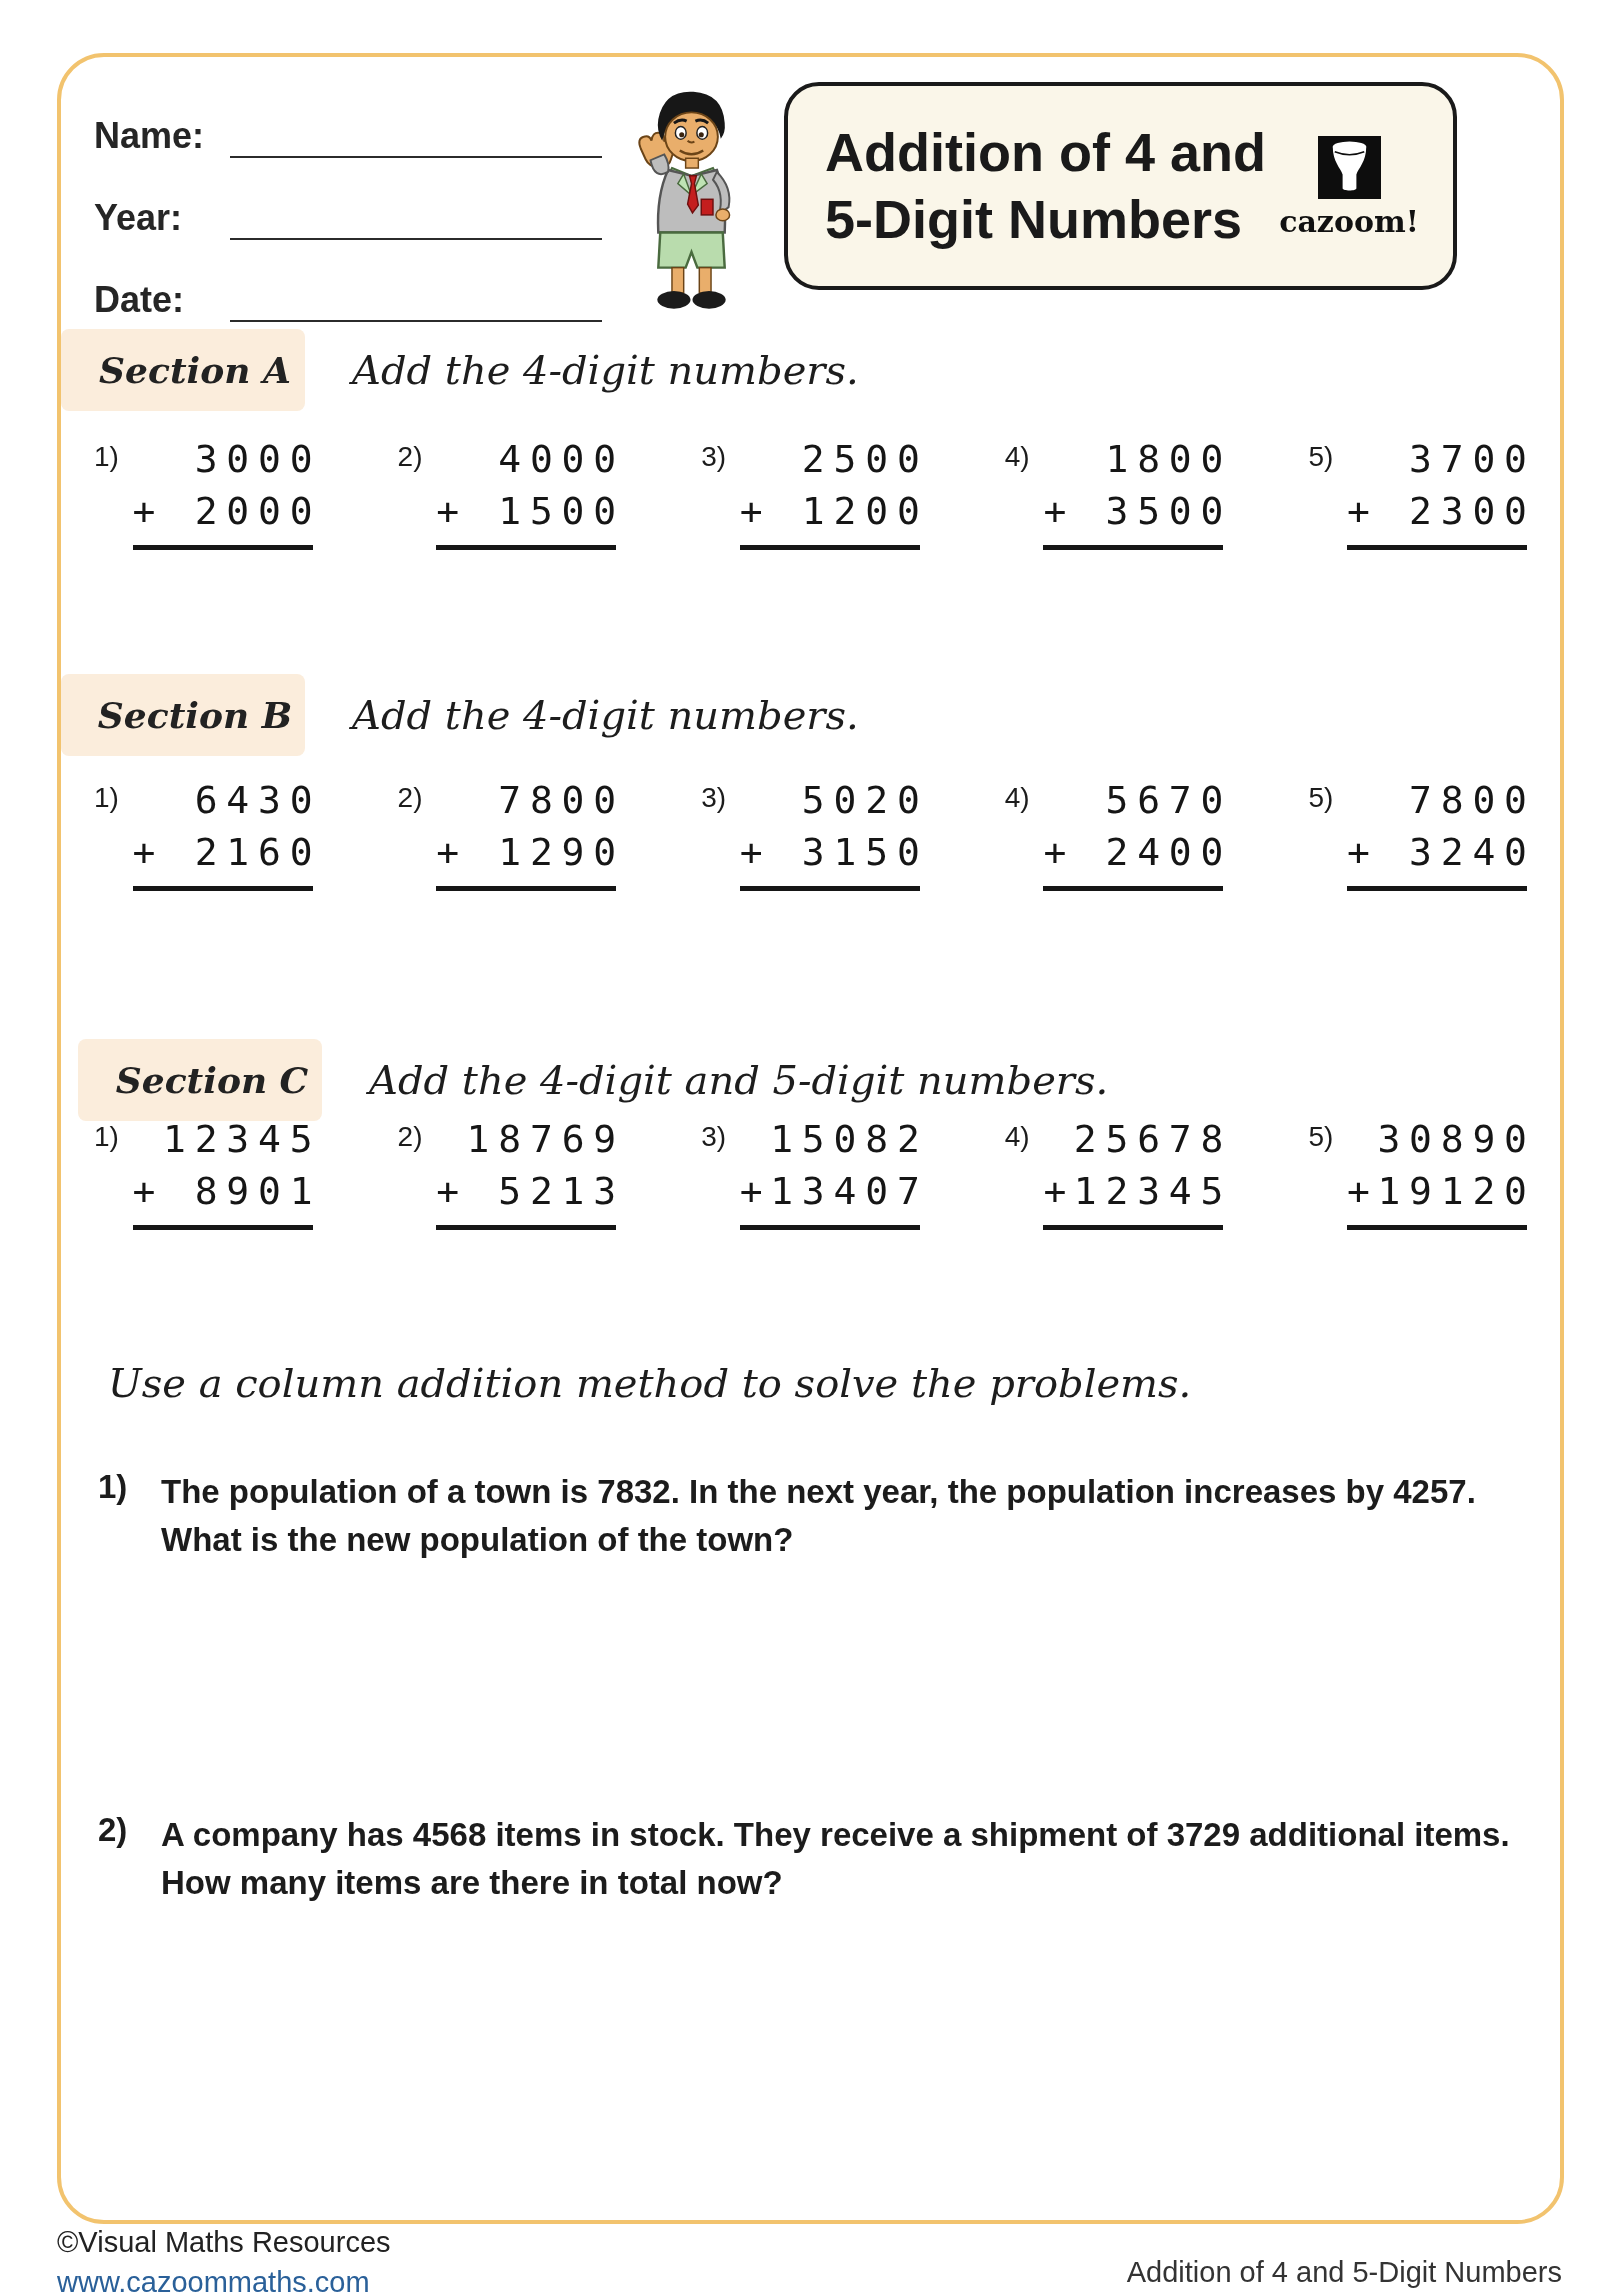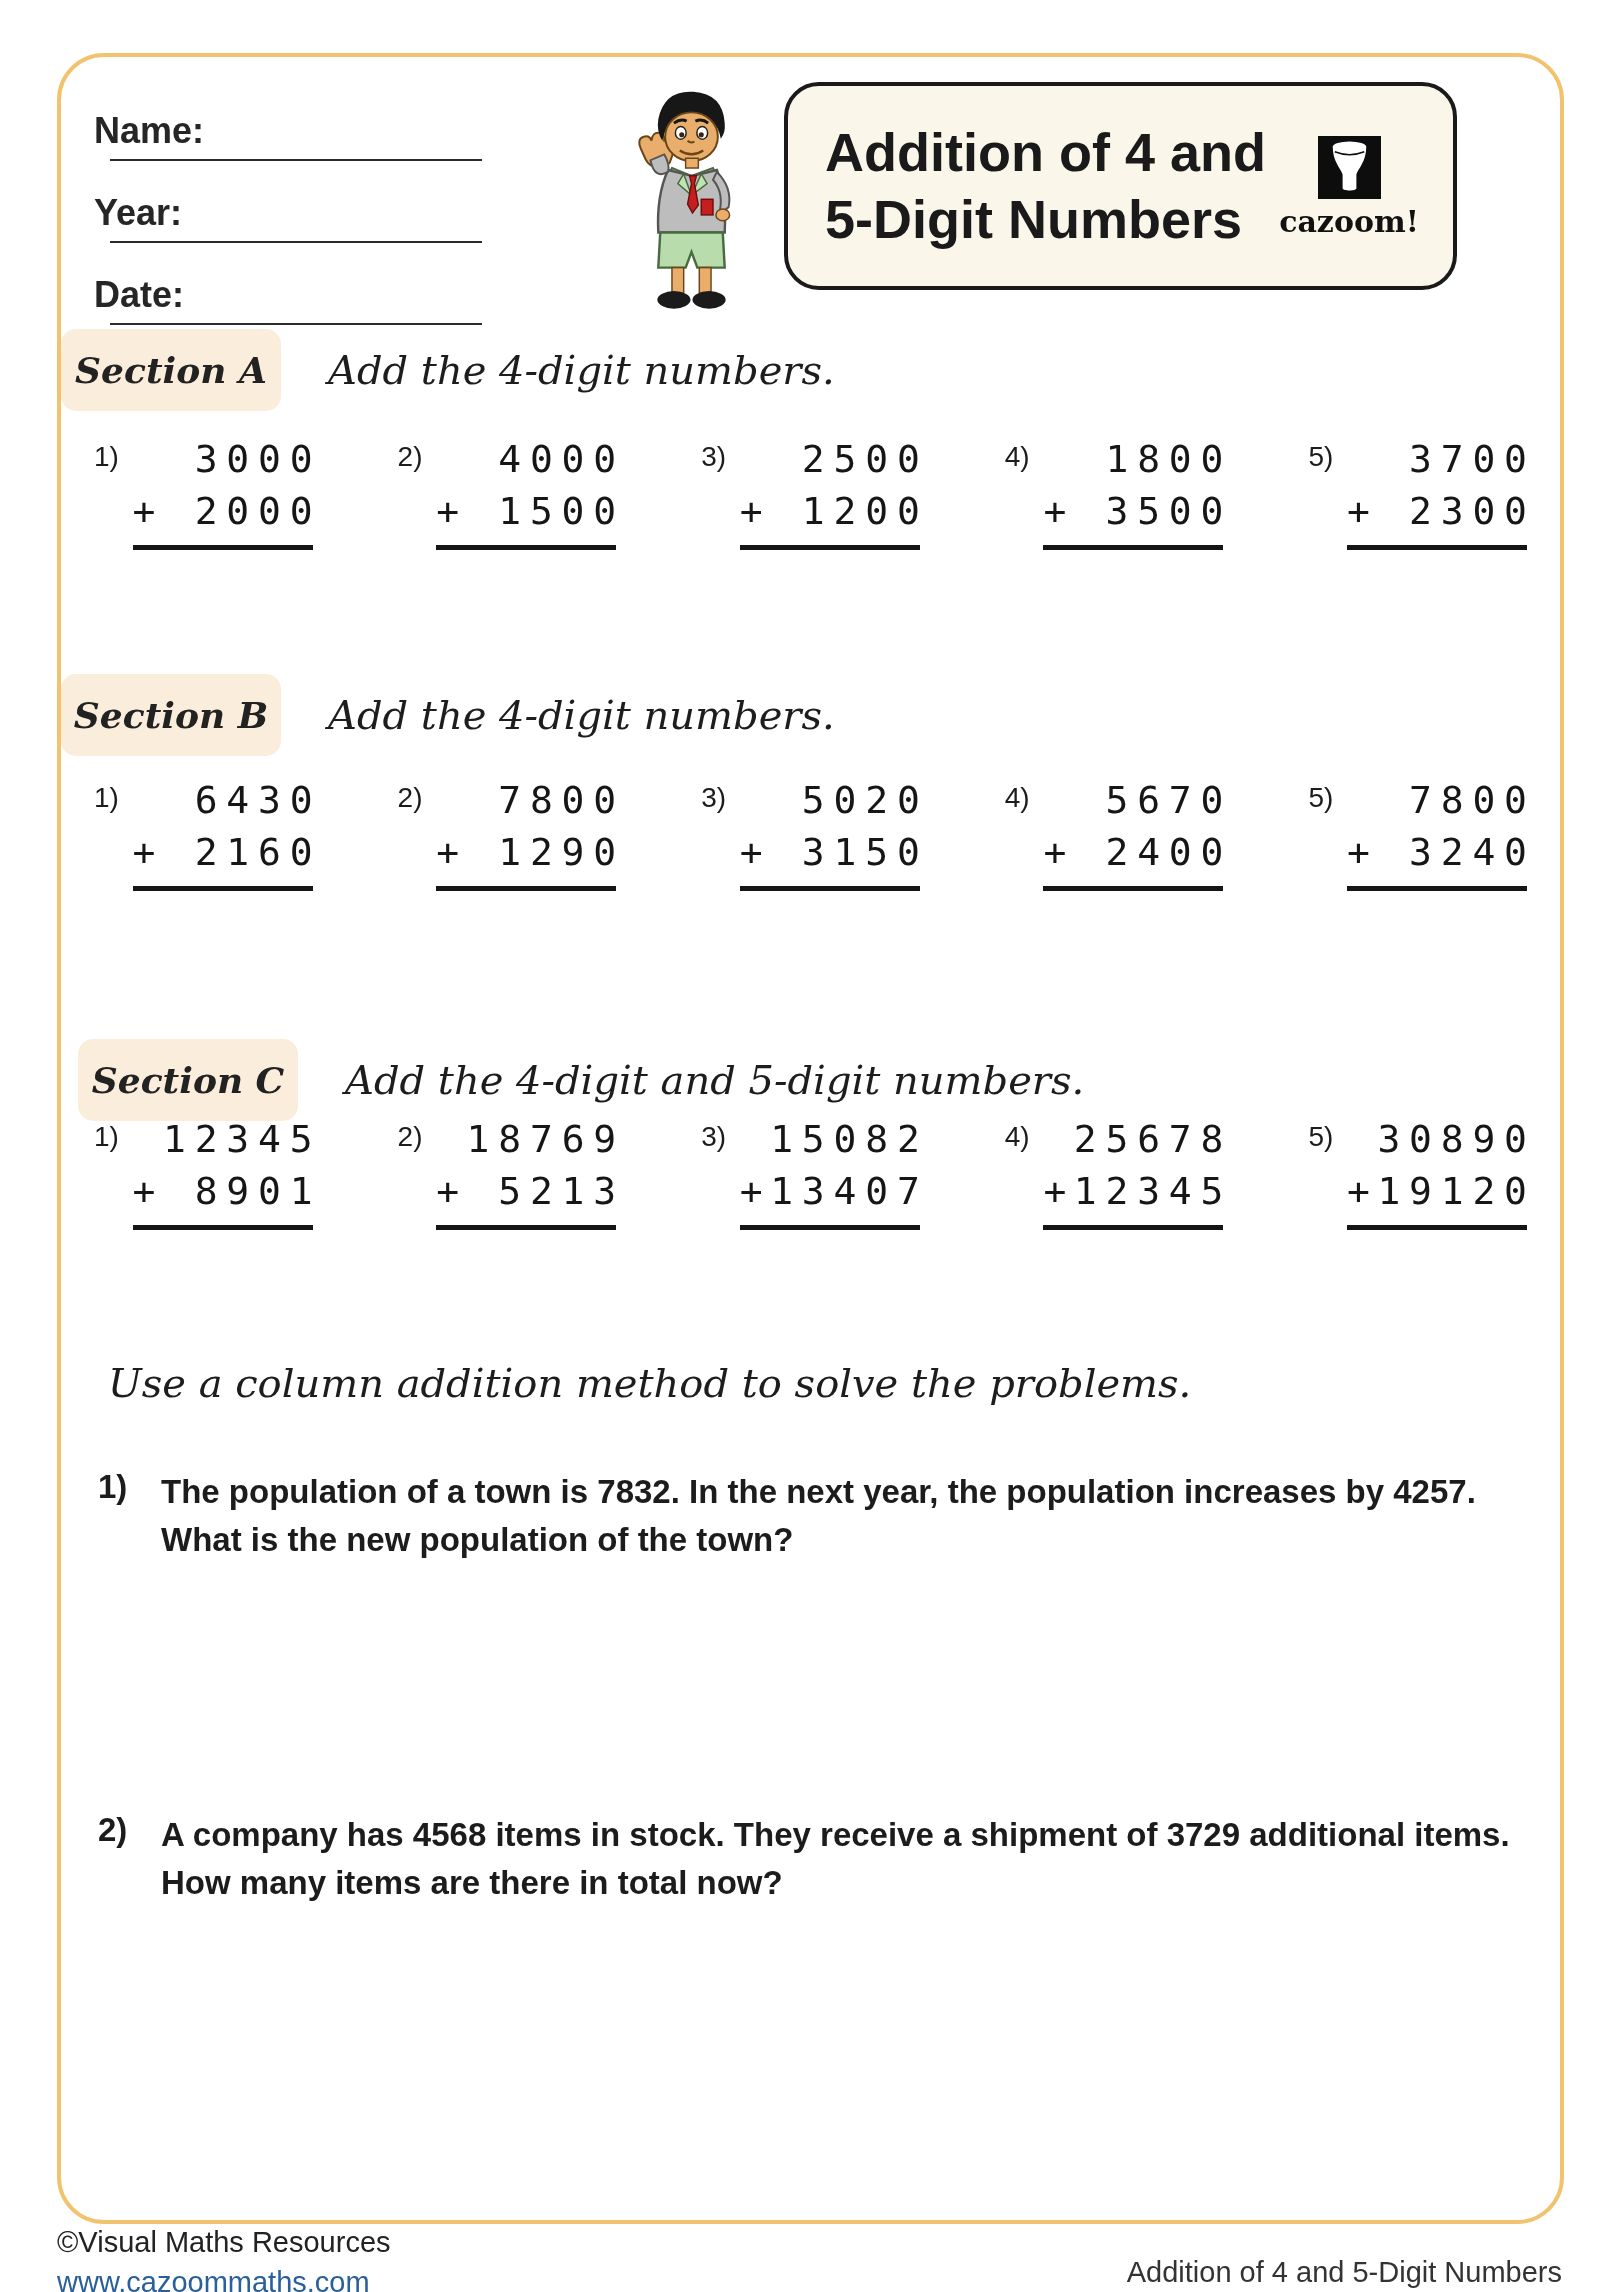--- a/index.html
+++ b/index.html
@@ -7,41 +7,41 @@
     position:relative;width:1621px;height:2293px;background:#ffffff;
     font-family:"Liberation Sans",sans-serif;color:#1c1c1c;overflow:hidden;
   }
   
   .frame{
     position:absolute;left:57px;top:53px;right:57px;bottom:69px;
     border:4.9px solid #F2C36E;border-radius:47px;pointer-events:none;
   }
   
   .fields{position:absolute;left:94px;top:110px;}
-  .field-row{display:flex;align-items:flex-start;height:51px;margin-bottom:31px;flex-direction:column;}
+  .field-row{display:flex;align-items:center;height:51px;margin-bottom:31px;}
   .field-label{font-weight:bold;font-size:36px;width:120px;color:#262626;}
   .field-line{width:372px;border-bottom:2.9px solid #2b2b2b;height:43px;margin-left:15.7px;}
   
   .boy{position:absolute;left:629px;top:86px;width:125px;height:227px;}
   
   .title-box{
     position:absolute;left:784px;top:82px;width:673px;height:208px;box-sizing:border-box;
     background:#FAF6E9;border:4.9px solid #1a1a1a;border-radius:35px;
     display:flex;align-items:center;
   }
   .title-text{padding-left:37px;font-weight:bold;font-size:54px;line-height:1.25;color:#1a1a1a;flex:1;}
   .logo{width:157px;display:flex;flex-direction:column;align-items:center;margin-right:25.5px;}
   .logo svg{width:63px;height:69px;}
   .logo-text{font-family:"DejaVu Serif",serif;font-weight:bold;font-size:30px;margin-top:2px;color:#111;}
   
   .section-header{position:absolute;left:61px;display:flex;align-items:center;}
   .pill{
-    background:#FBEDDC;border-radius:15px;width:220px;height:82px;
+    background:#FBEDDC;border-radius:8px;width:220px;height:82px;
     display:flex;align-items:center;justify-content:center;
-    font-family:"DejaVu Serif",serif;font-style:italic;font-weight:bold;font-size:36px;color:#222;
+    font-family:"DejaVu Serif",serif;font-style:italic;font-weight:bold;font-size:36px;color:#222;padding-left:24px;
   }
   .instruction{font-family:"DejaVu Serif",serif;font-style:italic;font-size:40px;margin-left:47px;color:#1d1d1d;}
   
   .problems{position:absolute;left:94px;right:94px;display:flex;justify-content:space-between;}
   .problem{display:flex;}
   .pnum{font-size:28px;margin-right:13.7px;padding-top:3.9px;color:#1c1c1c;}
   .pcol{width:180px;display:flex;flex-direction:column;}
   .num-font{font-family:"DejaVu Sans Mono",monospace;font-size:38px;letter-spacing:8.8px;color:#161616;}
   .top-operand{text-align:right;margin-right:-8.8px;}
   .bottom-row{display:flex;align-items:baseline;margin-top:7.8px;}

